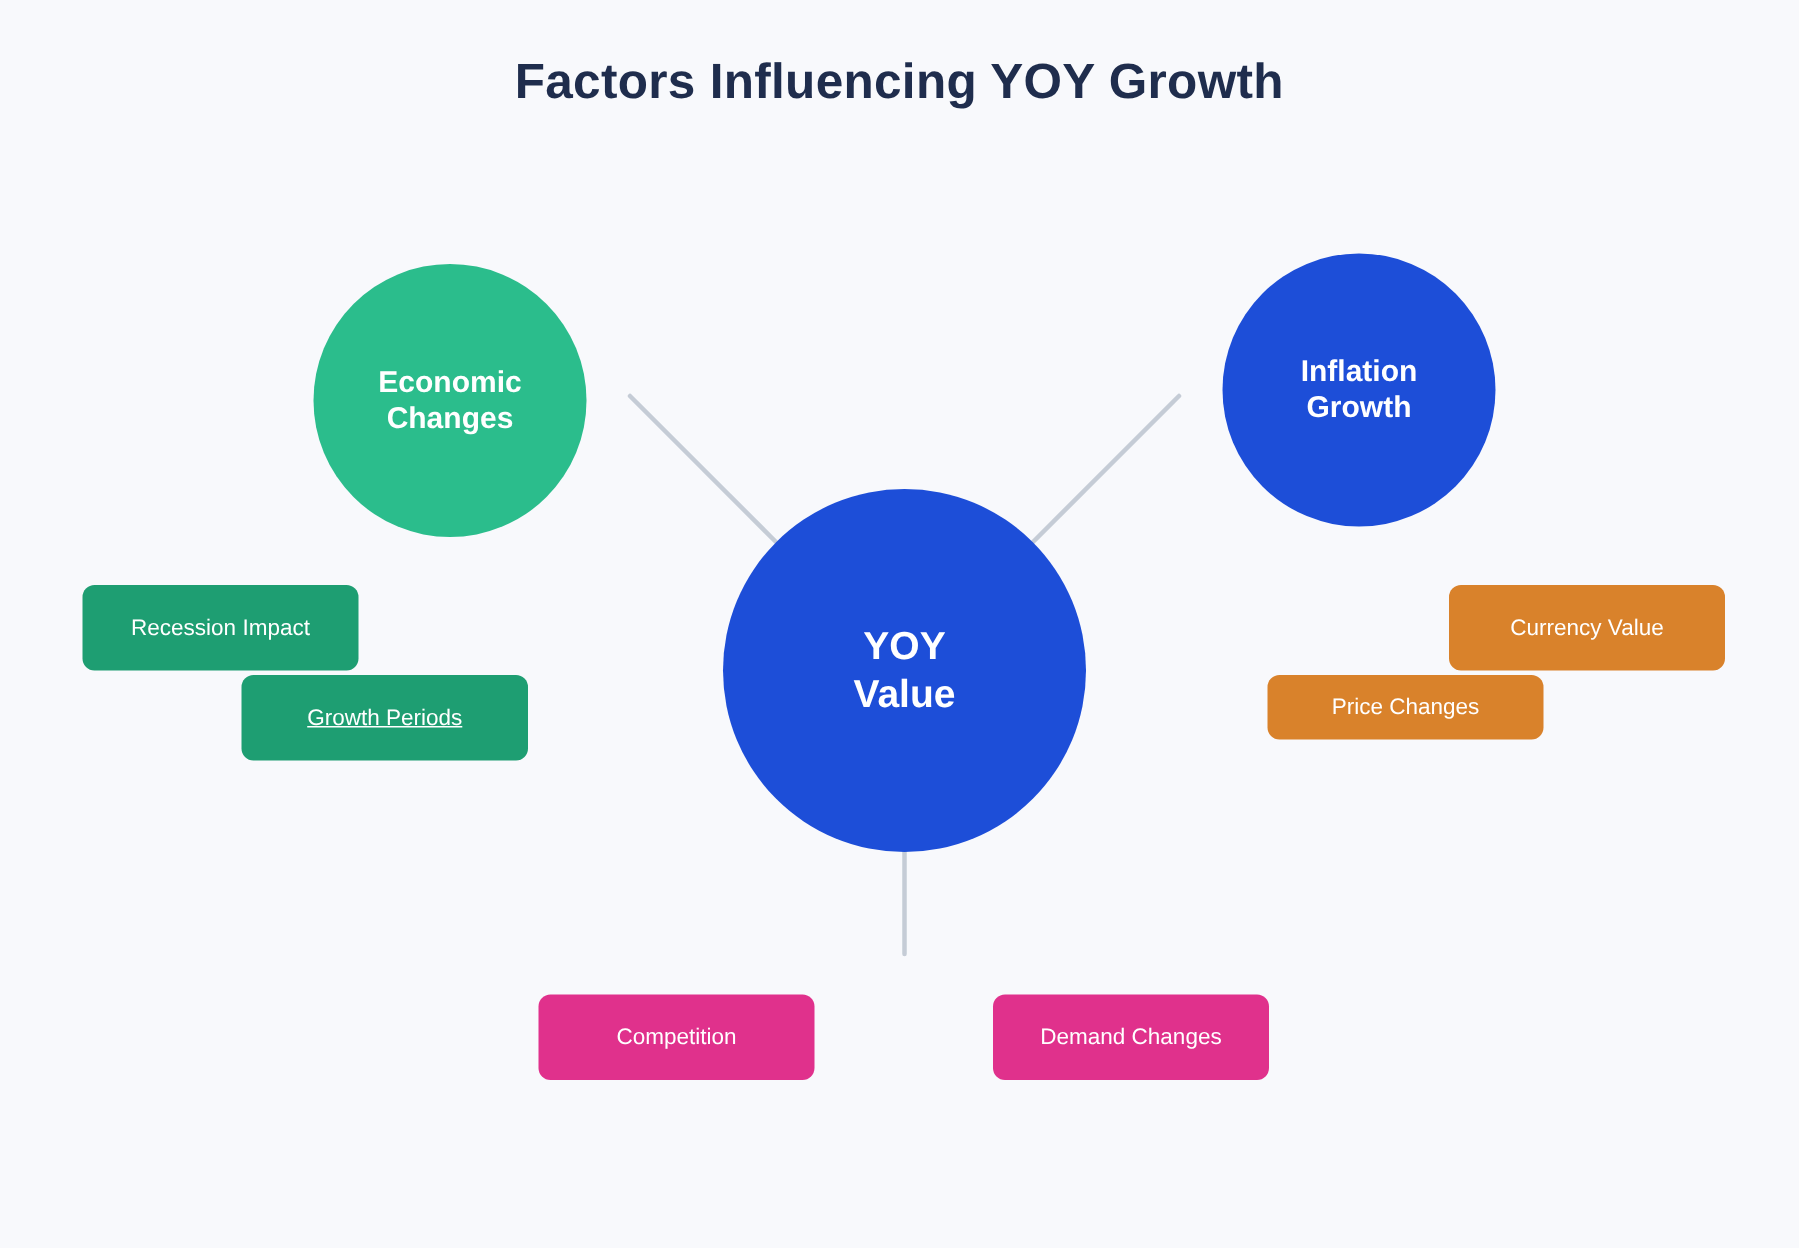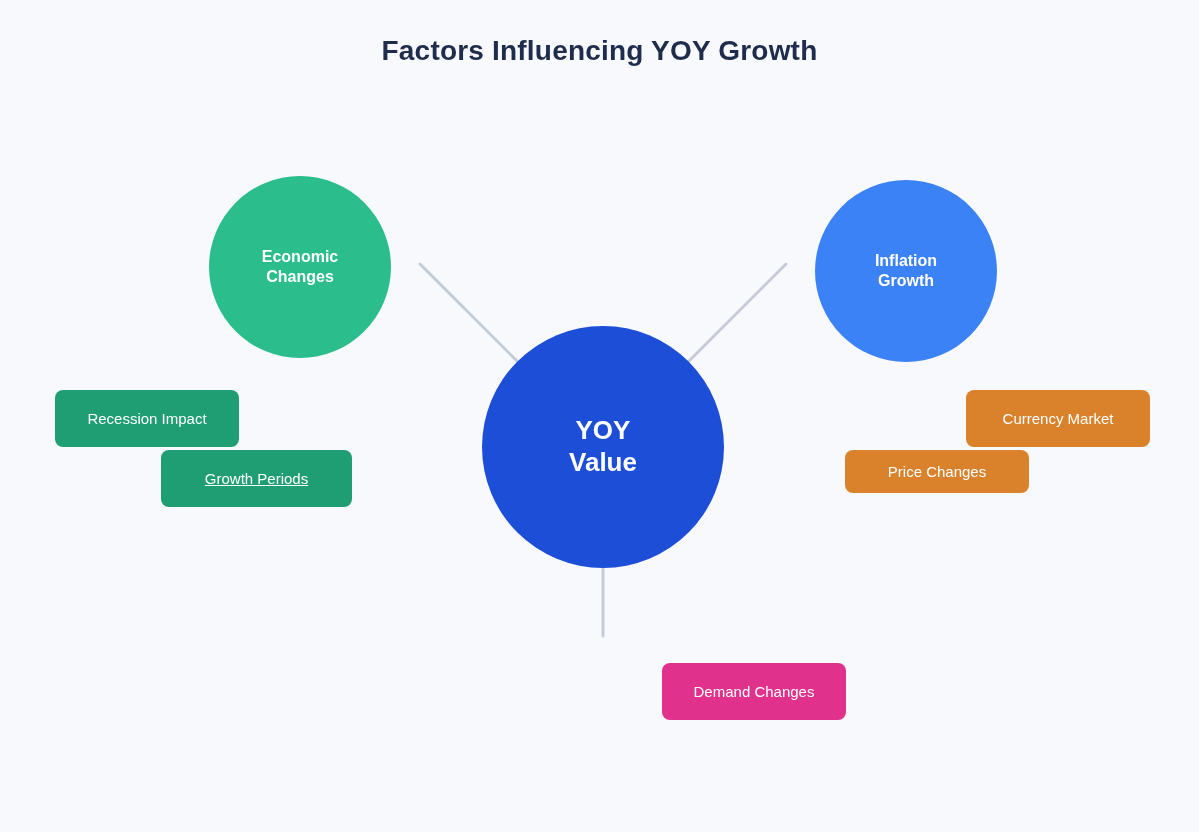--- a/index.html
+++ b/index.html
@@ -19,21 +19,21 @@
     background: #f8f9fc;
   }
 
   
   #page-title {
     position: absolute;
     left: 0;
     top: 34px;
     width: 1199px;
     text-align: center;
-    font-size: 28px;
+    font-size: 33px;
     font-weight: bold;
     color: #1f2d4d;
     letter-spacing: 0.2px;
     line-height: 1.2;
   }
 
   
   #connectors {
     position: absolute;
     left: 0;
@@ -73,21 +73,21 @@
     line-height: 1.22;
   }
   .node-label {
     display: block;
     padding: 0 8px;
   }
   .node-center {
     font-size: 26px;
   }
   .node-branch {
-    font-size: 16px;
+    font-size: 20px;
   }
 
   
   .layer-lines  { z-index: 1; }
   .layer-boxes  { z-index: 2; }
   .layer-nodes  { z-index: 3; }
 </style>
 </head>
 <body>
 
@@ -103,40 +103,43 @@
 
   <div class="sub-box layer-boxes" style="left:55px; top:390px; width:184px; height:57px; background:#1e9e72;">
     <span class="sub-label">Recession Impact</span>
   </div>
 
   <div class="sub-box layer-boxes" style="left:161px; top:450px; width:191px; height:57px; background:#1e9e72;text-decoration:underline;">
     <span class="sub-label">Growth Periods</span>
   </div>
 
   <div class="sub-box layer-boxes" style="left:966px; top:390px; width:184px; height:57px; background:#d9822b;">
-    <span class="sub-label">Currency Market</span>
+    <span class="sub-label">Currency Value</span>
   </div>
 
   <div class="sub-box layer-boxes" style="left:845px; top:450px; width:184px; height:43px; background:#d9822b;">
     <span class="sub-label">Price Changes</span>
   </div>
 
+  <div class="sub-box layer-boxes" style="left:359px; top:663px; width:184px; height:57px; background:#e0318c;">
+    <span class="sub-label">Competition</span>
+  </div>
 
   <div class="sub-box layer-boxes" style="left:662px; top:663px; width:184px; height:57px; background:#e0318c;">
     <span class="sub-label">Demand Changes</span>
   </div>
 
   <div class="node node-branch layer-nodes" style="left:209px; top:176px; width:182px; height:182px; background:#2bbd8c;">
     <span class="node-label">
       <span>Economic</span><br>
       <span>Changes</span>
     </span>
   </div>
 
-  <div class="node node-branch layer-nodes" style="left:815px; top:180px; width:182px; height:182px; background:#3b82f6;">
+  <div class="node node-branch layer-nodes" style="left:815px; top:169px; width:182px; height:182px; background:#1d4ed8;">
     <span class="node-label">
       <span>Inflation</span><br>
       <span>Growth</span>
     </span>
   </div>
 
 
   <div class="node node-center layer-nodes" style="left:482px; top:326px; width:242px; height:242px; background:#1d4ed8;">
     <span class="node-label">
       <span>YOY</span><br>

